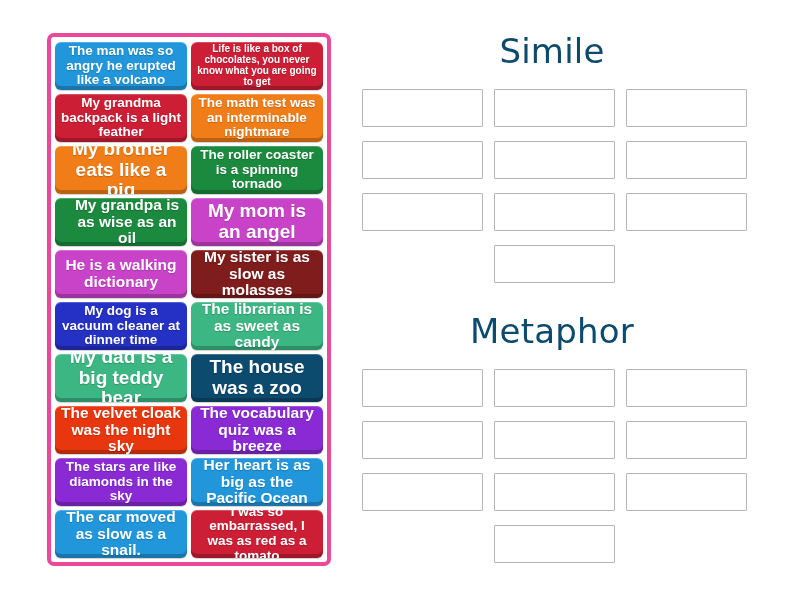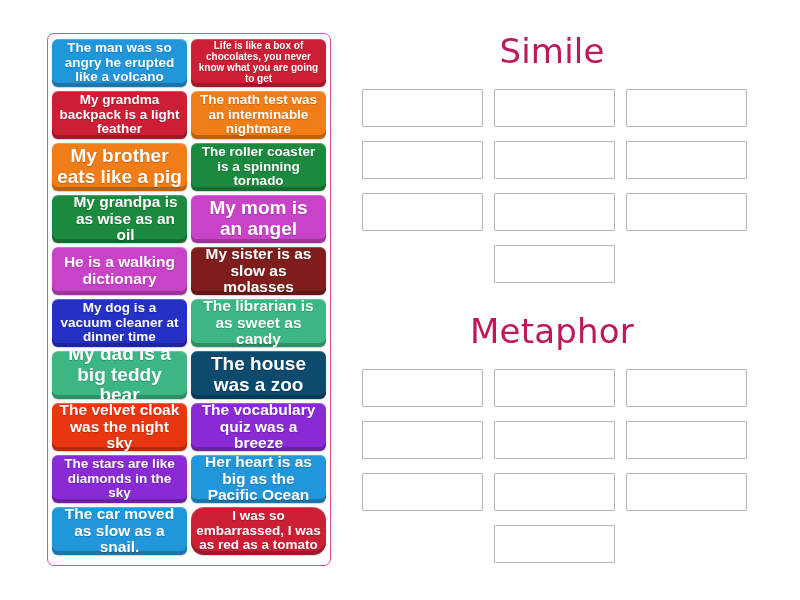--- a/index.html
+++ b/index.html
@@ -17,21 +17,21 @@
 
   
   #tile-tray {
     position: absolute;
     left: 47px;
     top: 33px;
     width: 284px;
     height: 533px;
     box-sizing: border-box;
     background: #ffffff;
-    border: 1px solid #ec4899;
+    border: 4px solid #ec4899;
     border-radius: 7px;
     padding: 5px 4px 4px 4px;
   }
   #tile-grid {
     display: grid;
     grid-template-columns: 1fr 1fr;
     grid-auto-rows: 48px;
     column-gap: 4px;
     row-gap: 4px;
     width: 100%;
@@ -67,21 +67,21 @@
   .fs-md { font-size: 13.5px; }
   .fs-xs { font-size: 10px; }
 
   
   .zone-title {
     position: absolute;
     width: 420px;
     text-align: center;
     font-size: 34px;
     font-weight: normal;
-    color: #be185d;
+    color: #0c4a6e;
     letter-spacing: 0.2px;
     font-family: "DejaVu Sans", sans-serif;
   }
   #title-simile  { left: 342px; top: 31px; }
   #title-metaphor{ left: 342px; top: 311px; }
 
   .zone-grid {
     position: absolute;
     left: 362px;
     width: 385px;
@@ -159,21 +159,21 @@
       </div>
       <div class="tile" style="background: rgb(138, 42, 212);">
         <span class="tile-text fs-md">The stars are like diamonds in the sky</span>
       </div>
       <div class="tile" style="background: rgb(33, 150, 218);">
         <span class="tile-text fs-lg">Her heart is as big as the Pacific Ocean</span>
       </div>
       <div class="tile" style="background: rgb(33, 150, 218);">
         <span class="tile-text fs-lg">The car moved as slow as a snail.</span>
       </div>
-      <div class="tile" style="background: rgb(204, 31, 54); border-radius: 13px;">
+      <div class="tile" style="background: rgb(204, 31, 54);">
         <span class="tile-text fs-md">I was so embarrassed, I was as red as a tomato</span>
       </div>
     </div>
 </div>
 
 <div class="zone-title" id="title-simile">Simile</div>
 <div class="zone-grid" id="grid-simile">
     <div class="drop-slot"></div>
     <div class="drop-slot"></div>
     <div class="drop-slot"></div>

